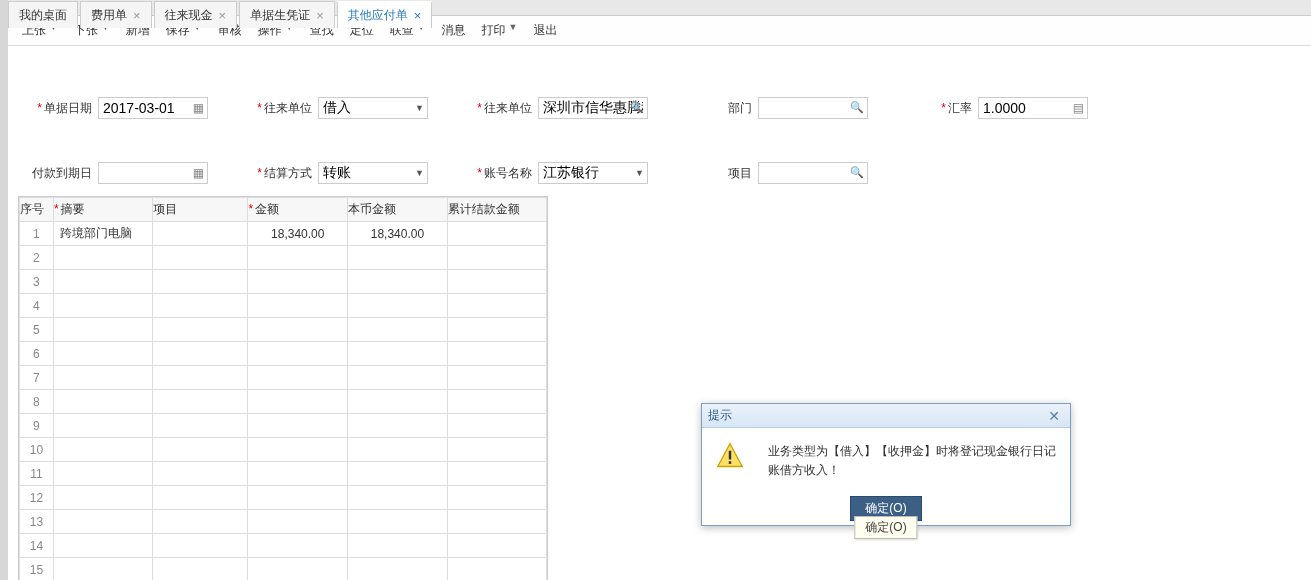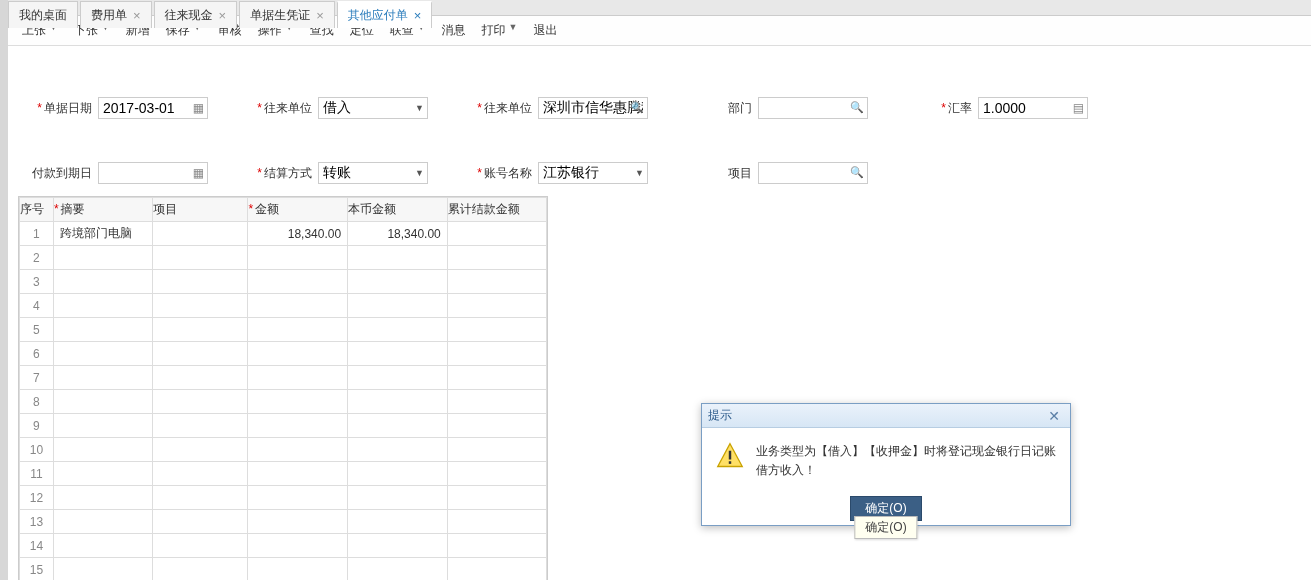--- a/index.html
+++ b/index.html
@@ -30,27 +30,27 @@
 .lookup-wrap .icon-search { position: absolute; right: 4px; top: 4px; font-size: 11px; color: #888; pointer-events: none; }
 .select-wrap .icon-drop { position: absolute; right: 4px; top: 6px; font-size: 9px; color: #555; pointer-events: none; }
 
 
 .grid { margin: 4px 10px; border: 1px solid #ccc; width: 530px; }
 .grid table { border-collapse: collapse; width: 100%; }
 .grid th, .grid td { border: 1px solid #ddd; height: 24px; font-size: 12px; }
 .grid th { background: #f7f7f7; font-weight: normal; text-align: left; }
 .grid td { padding: 0 6px; }
 .grid .rownum { text-align: center; color: #888; width: 34px; }
-.grid .txt-right { text-align: right; }
+.grid .txt-right { text-align: center; }
 
 
 .dialog { position: absolute; left: 693px; top: 403px; width: 370px; background: #fff; border: 1px solid #7a9ec4; box-shadow: 0 2px 8px rgba(0,0,0,0.25); }
 .dlg-title { background: linear-gradient(#eaf2fb,#d7e6f5); height: 24px; display: flex; align-items: center; justify-content: space-between; padding: 0 6px; font-size: 12px; color: #2b5a8a; border-bottom: 1px solid #b7cde2; text-align: right; }
 .dlg-close { color: #5a7fa6; font-size: 14px; cursor: pointer; padding: 0 4px; }
-.dlg-body { display: flex; padding: 14px 14px 10px 14px; gap: 12px; }
+.dlg-body { display: flex; padding: 14px 14px 10px 14px; gap: 24px; }
 .dlg-icon { width: 28px; height: 28px; flex-shrink: 0; }
 .dlg-msg { font-size: 12px; line-height: 1.6; }
 .dlg-buttons { text-align: center; padding: 6px 0 4px 0; position: relative; }
 .dlg-btn { background: #3b5f85; color: #fff; border: 1px solid #2b4a6b; padding: 3px 14px; font-size: 12px; cursor: pointer; }
 .dlg-tooltip { position: absolute; left: 50%; transform: translateX(-50%); top: 26px; background: #fffff0; border: 1px solid #bbb; padding: 2px 10px; font-size: 12px; color: #444; box-shadow: 1px 1px 2px rgba(0,0,0,0.15); }
 
 .warn-svg { display: block; }
 </style>
 </head>
 <body>

